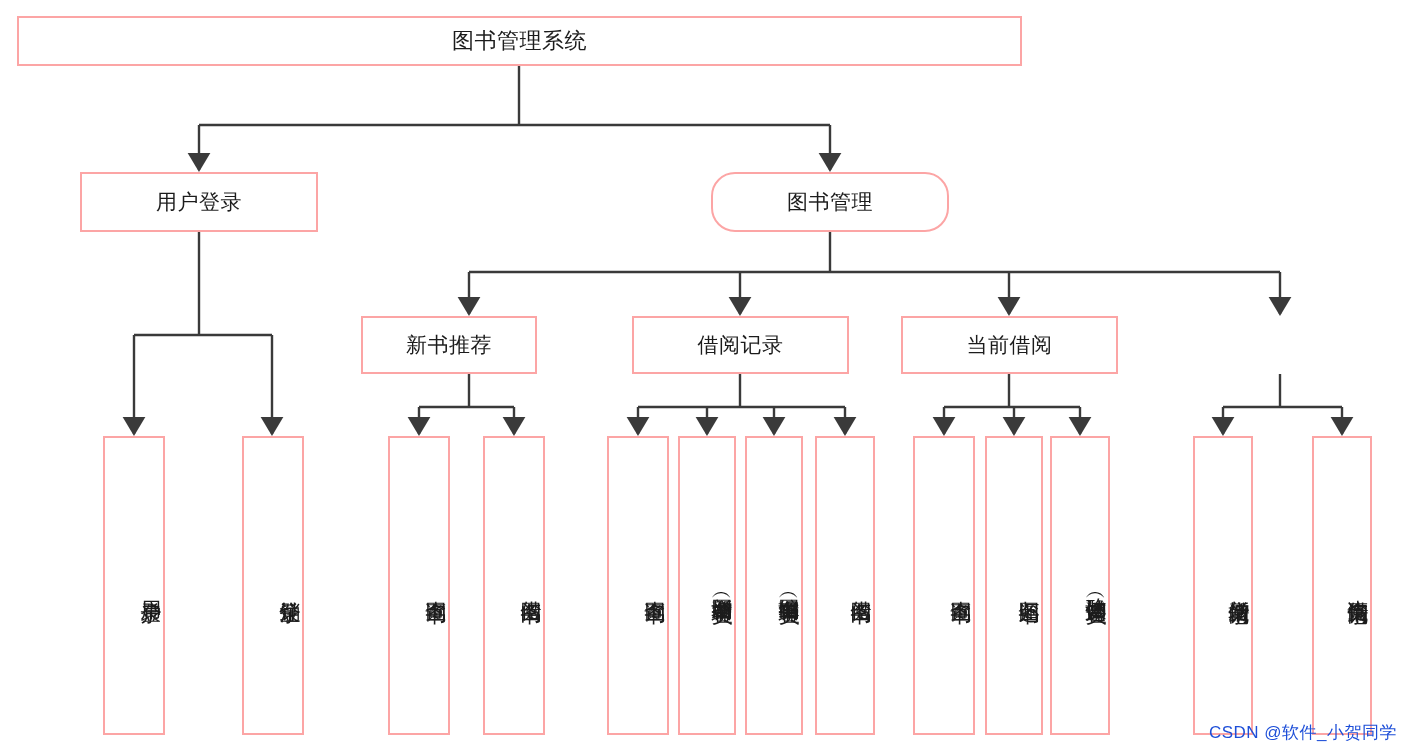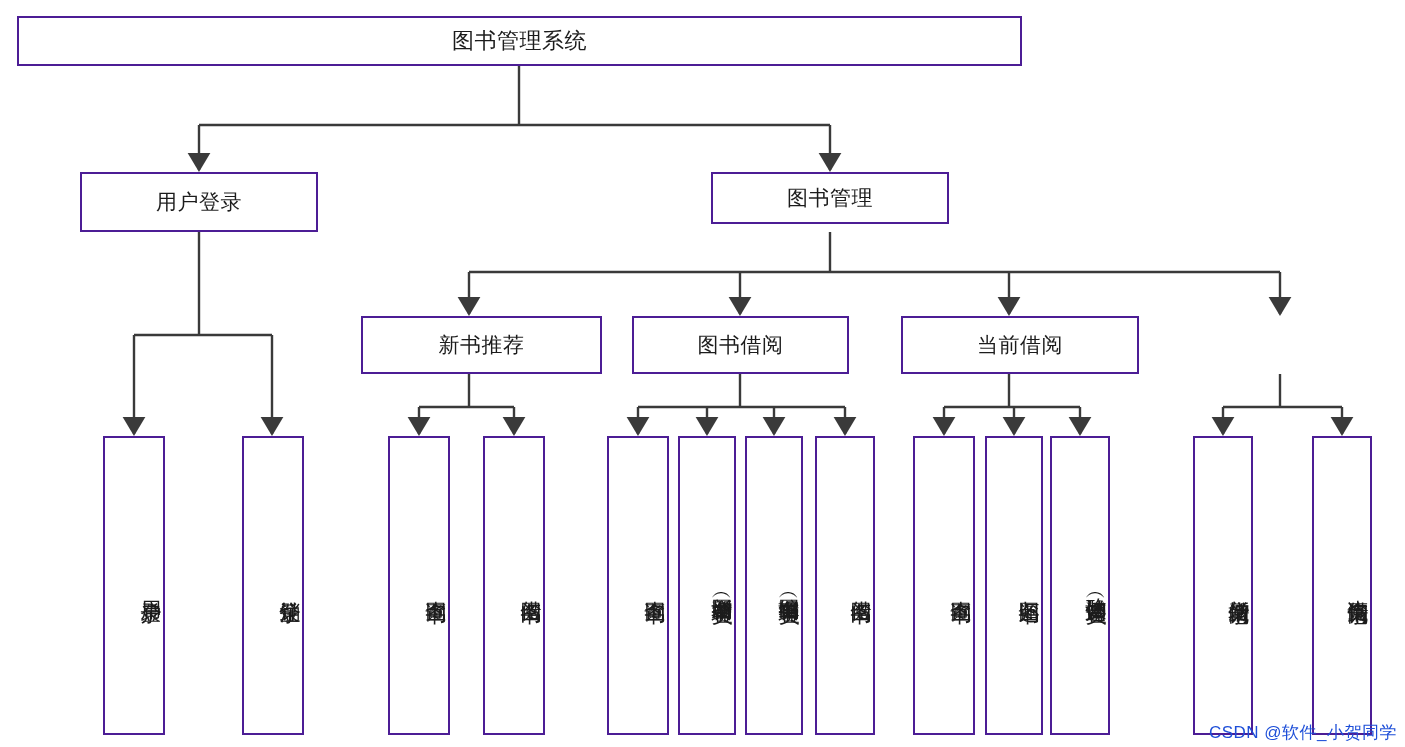--- a/index.html
+++ b/index.html
@@ -22,21 +22,21 @@
     position: absolute;
     left: 0;
     top: 0;
     width: 1405px;
     height: 747px;
     pointer-events: none;
   }
   .node {
     position: absolute;
     box-sizing: border-box;
-    border: 2px solid #4c1d95;
+    border: 2px solid #fca5a5;
     background: #ffffff;
     display: flex;
     align-items: center;
     justify-content: center;
     color: #1c1c1c;
     line-height: 1.18;
     text-align: center;
   }
   .node.horiz {
     font-size: 21px;
@@ -132,31 +132,31 @@
     </g>
   </svg>
 
   <div class="node root horiz" style="left: 17px; top: 16px; width: 1005px; height: 50px;">
     <span class="label">图书管理系统</span>
   </div>
 
   <div class="node horiz" style="left: 80px; top: 172px; width: 238px; height: 60px;">
     <span class="label">用户登录</span>
   </div>
-  <div class="node horiz" style="left: 711px; top: 172px; width: 238px; height: 52px;">
+  <div class="node horiz" style="left: 711px; top: 172px; width: 238px; height: 60px; border-radius: 24px;">
     <span class="label">图书管理</span>
   </div>
 
-  <div class="node horiz" style="left: 361px; top: 316px; width: 241px; height: 58px;">
+  <div class="node horiz" style="left: 361px; top: 316px; width: 176px; height: 58px;">
     <span class="label">新书推荐</span>
   </div>
   <div class="node horiz" style="left: 632px; top: 316px; width: 217px; height: 58px;">
-    <span class="label">图书借阅</span>
-  </div>
-  <div class="node horiz" style="left: 901px; top: 316px; width: 238px; height: 58px;">
+    <span class="label">借阅记录</span>
+  </div>
+  <div class="node horiz" style="left: 901px; top: 316px; width: 217px; height: 58px;">
     <span class="label">当前借阅</span>
   </div>
 
   <div class="node vert" style="left: 103px; top: 436px; width: 62px; height: 299px;">
     <span class="label">用户登录</span>
   </div>
   <div class="node vert" style="left: 242px; top: 436px; width: 62px; height: 299px;">
     <span class="label">注销登录</span>
   </div>
 

